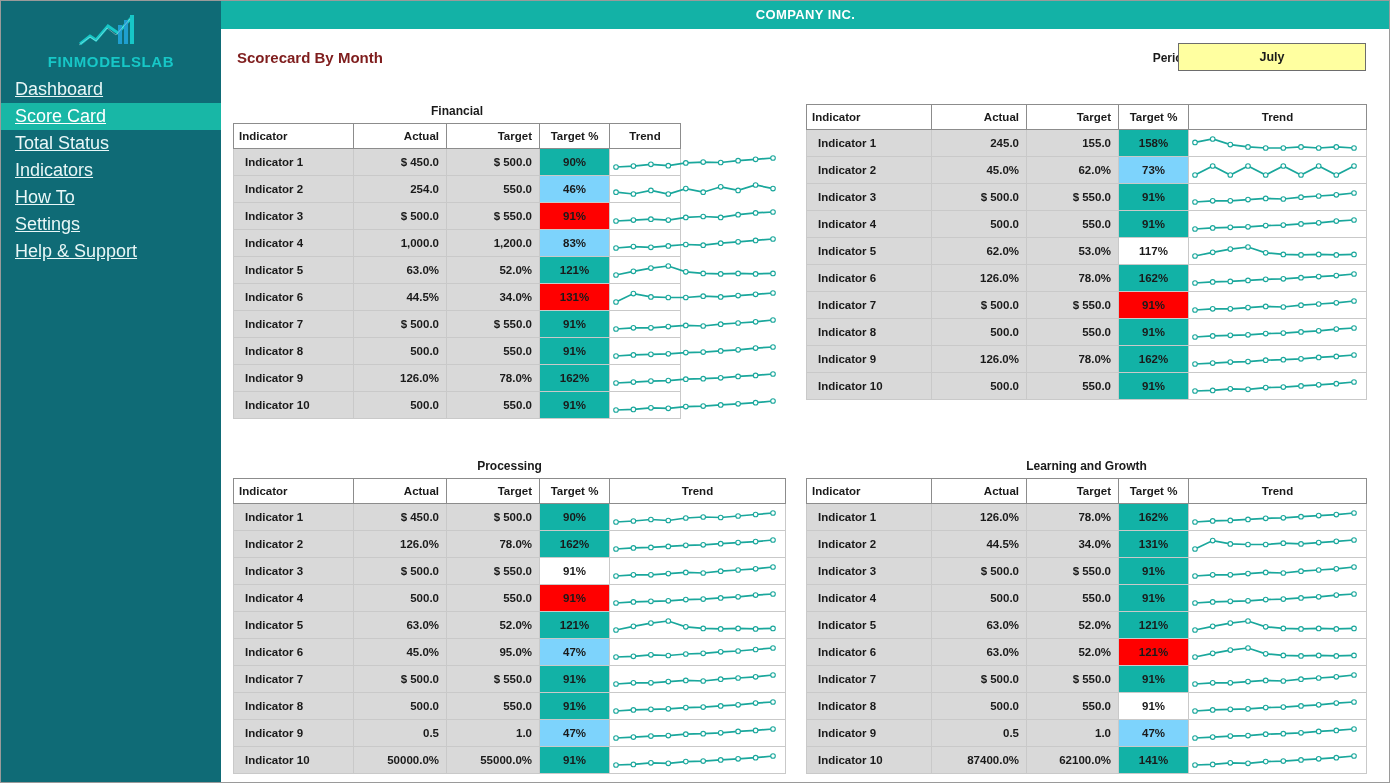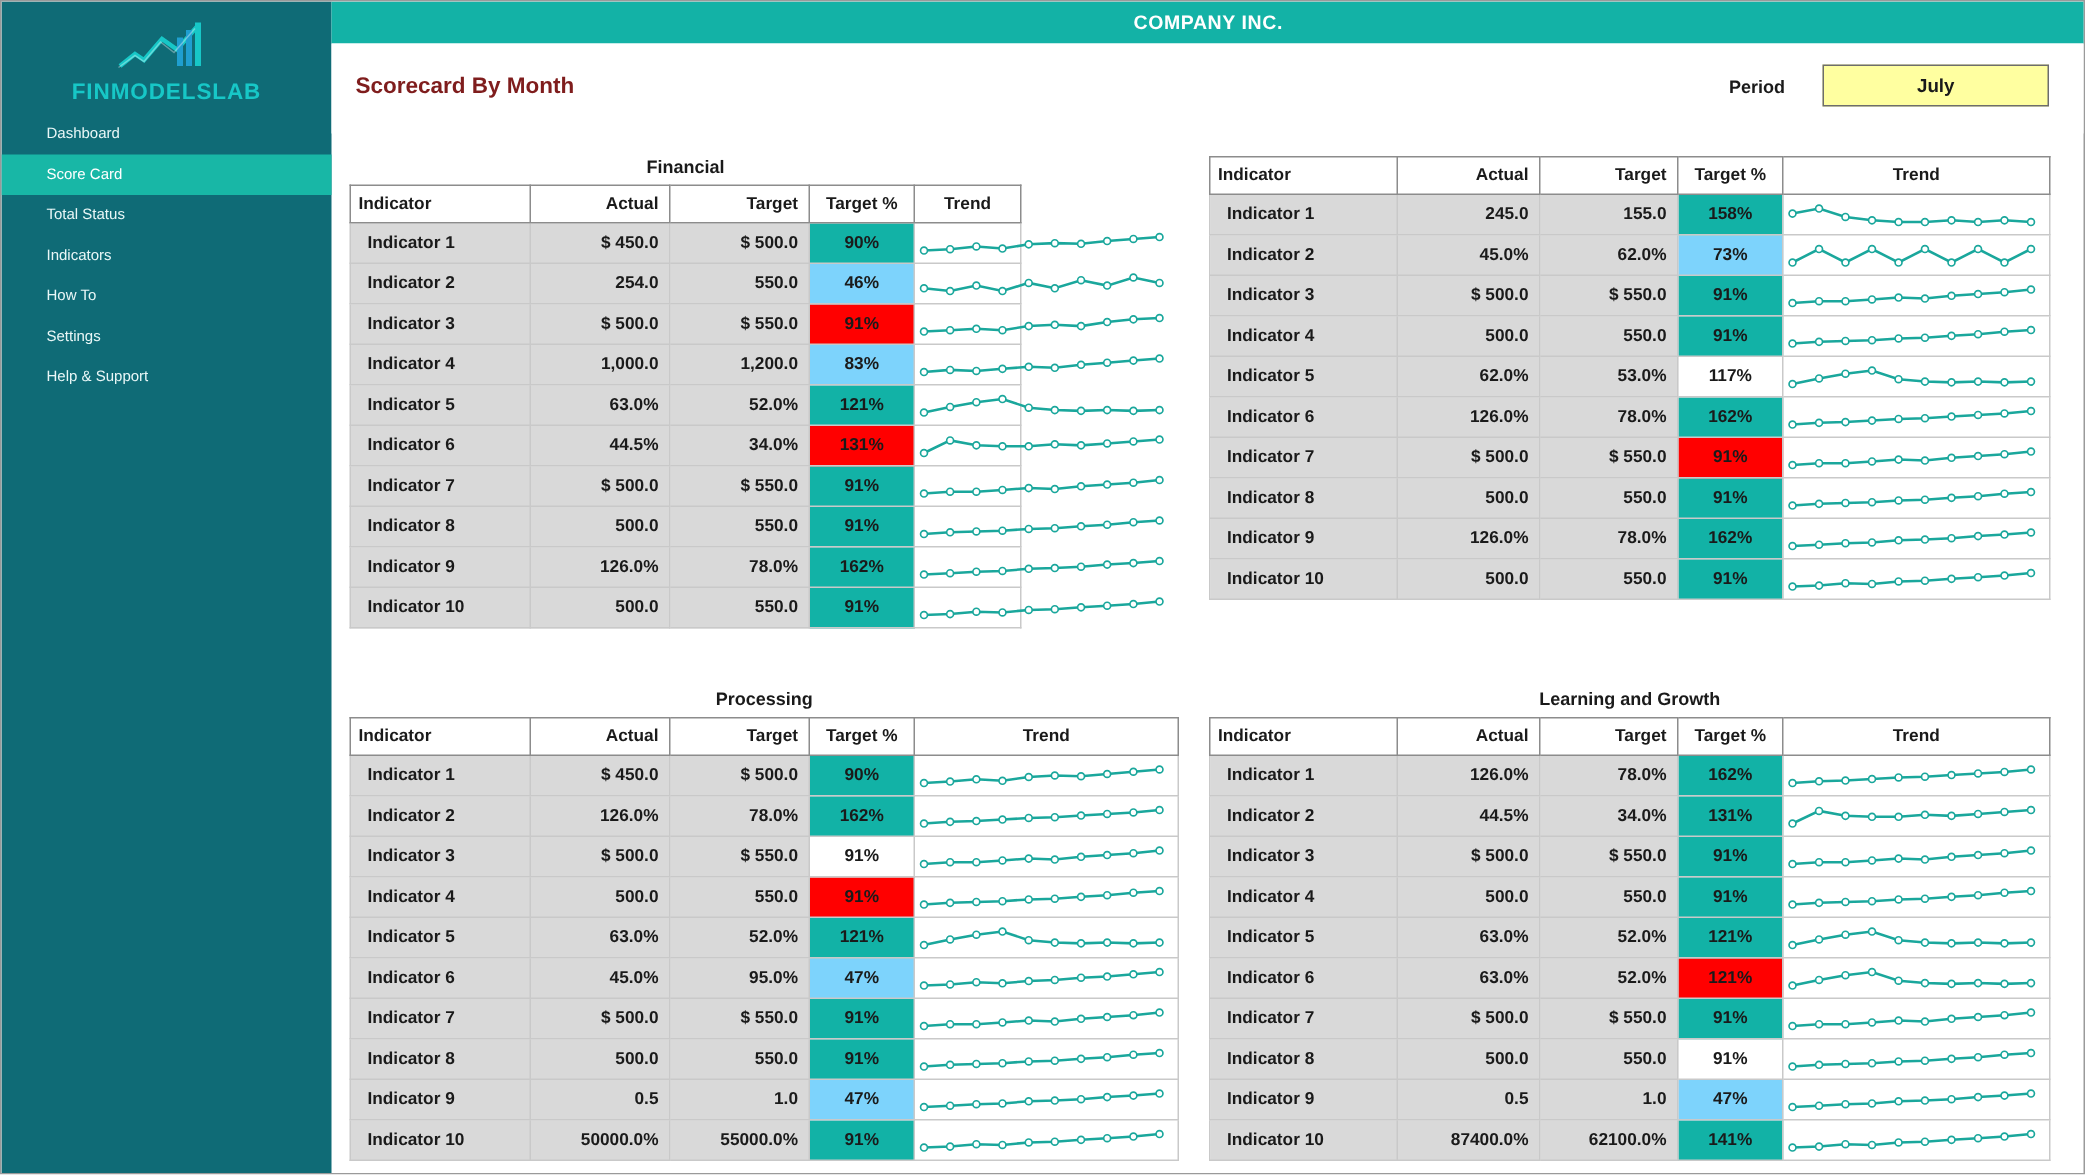--- a/index.html
+++ b/index.html
@@ -32,23 +32,24 @@
   #logo-text {
     color: #17c7c7;
     font-size: 15px;
     font-weight: bold;
     letter-spacing: 0.6px;
     margin-top: 2px;
   }
   .nav-item {
     height: 27px;
     line-height: 27px;
-    padding-left: 30px;
+    padding-left: 14px;
     color: #e9f7f7;
-    font-size: 10px;
+    font-size: 18px;
+    text-decoration: underline;
   }
   .nav-item.active {
     background: #18b7a6;
     color: #ffffff;
   }
   
   #topbar {
     position: absolute;
     left: 220px; top: 0;
     width: 1169px; height: 28px;
@@ -76,21 +77,21 @@
   #period-label {
     position: absolute;
     right: 200px; top: 22px;
     font-size: 12px;
     font-weight: bold;
     color: #1a1a1a;
   }
   #period-select {
     position: absolute;
     right: 24px; top: 14px;
-    width: 151px; height: 28px;
+    width: 188px; height: 28px;
     background: #ffffa0;
     border: 1px solid #6d6d6d;
     color: #1a1a1a;
     font-size: 12.5px;
     font-weight: bold;
     text-align: center;
     line-height: 26px;
   }
   
   .panel { position: absolute; }

